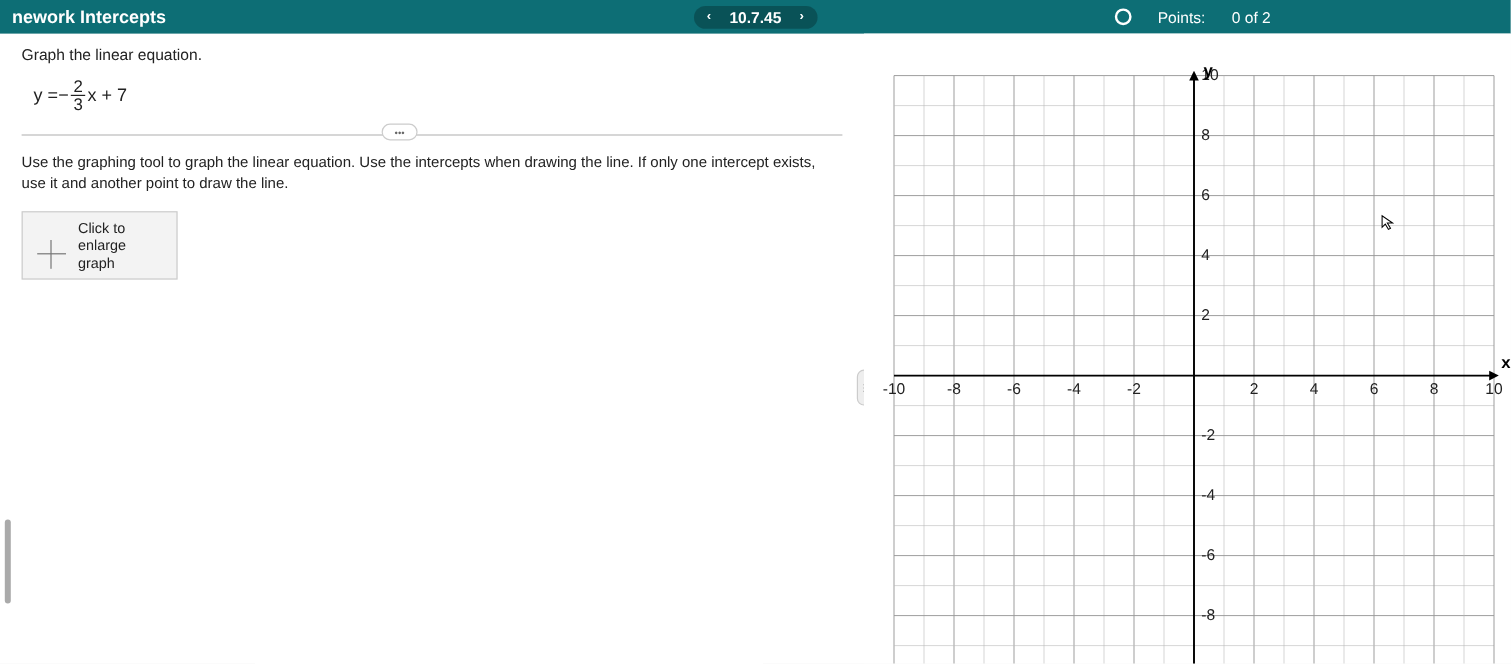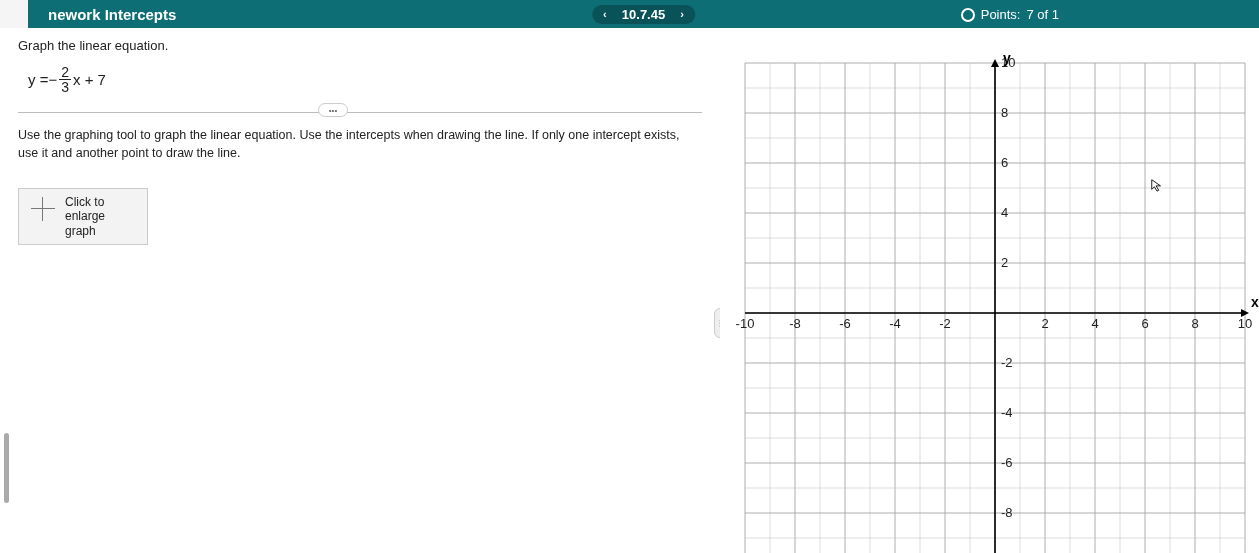--- a/index.html
+++ b/index.html
@@ -11,23 +11,22 @@
     overflow: hidden;
     font-size: 13px;
     color: #222;
   }
   .topbar {
     background: #0d6e75;
     color: #fff;
     height: 28px;
     display: flex;
     align-items: center;
-    padding: 0 20px;
-    position: relative;
-    margin-left: 28px;
+    padding: 0 10px;
+    position: relative;
   }
   .topbar-title { font-weight: bold; font-size: 15px; }
   .nav-center {
     position: absolute;
     left: 50%;
     transform: translateX(-50%);
     display: flex;
     align-items: center;
     gap: 6px;
     background: rgba(0,0,0,0.25);
@@ -40,22 +39,22 @@
     color: #fff;
     cursor: pointer;
     font-weight: bold;
     font-size: 11px;
   }
   .nav-label { font-weight: bold; font-size: 13px; padding: 0 4px; }
   .points {
     position: absolute;
     right: 200px;
     display: flex;
-    align-items: flex-end;
-    gap: 6px;
+    align-items: flex-start;
+    gap: 22px;
     font-size: 13px;
   }
   .points-circle {
     width: 14px; height: 14px; border: 2px solid #fff; border-radius: 50%;
   }
   .content {
     display: flex;
     height: calc(100% - 28px);
     background: #fff;
   }
@@ -100,24 +99,24 @@
     border-radius: 10px;
     width: 30px;
     height: 14px;
     font-size: 8px;
     display: flex;
     align-items: center;
     justify-content: center;
     cursor: pointer;
     color: #666;
   }
-  .detail-text { font-size: 12.5px; line-height: 1.4; margin-bottom: 26px; }
+  .detail-text { font-size: 12.5px; line-height: 1.4; margin-bottom: 14px; }
   .enlarge-box {
     display: flex;
-    align-items: flex-start;
+    align-items: flex-end;
     gap: 8px;
     border: 1px solid #ccc;
     background: #f3f3f3;
     padding: 6px 10px;
     width: 130px;
     cursor: pointer;
   }
   .enlarge-icon {
     width: 28px; height: 28px;
     position: relative;
@@ -175,21 +174,21 @@
 <div class="topbar">
   <div class="topbar-title">nework Intercepts</div>
   <div class="nav-center">
     <div class="nav-arrow">‹</div>
     <div class="nav-label">10.7.45</div>
     <div class="nav-arrow">›</div>
   </div>
   <div class="points">
     <div class="points-circle"></div>
     <span>Points:</span>
-    <span>7 of 1</span>
+    <span>0 of 2</span>
   </div>
 </div>
 
 <div class="content">
   <div class="left">
     <div class="instruction">Graph the linear equation.</div>
     <div class="equation">
       <span>y = </span>
       <span>−</span>
       <span class="frac">

